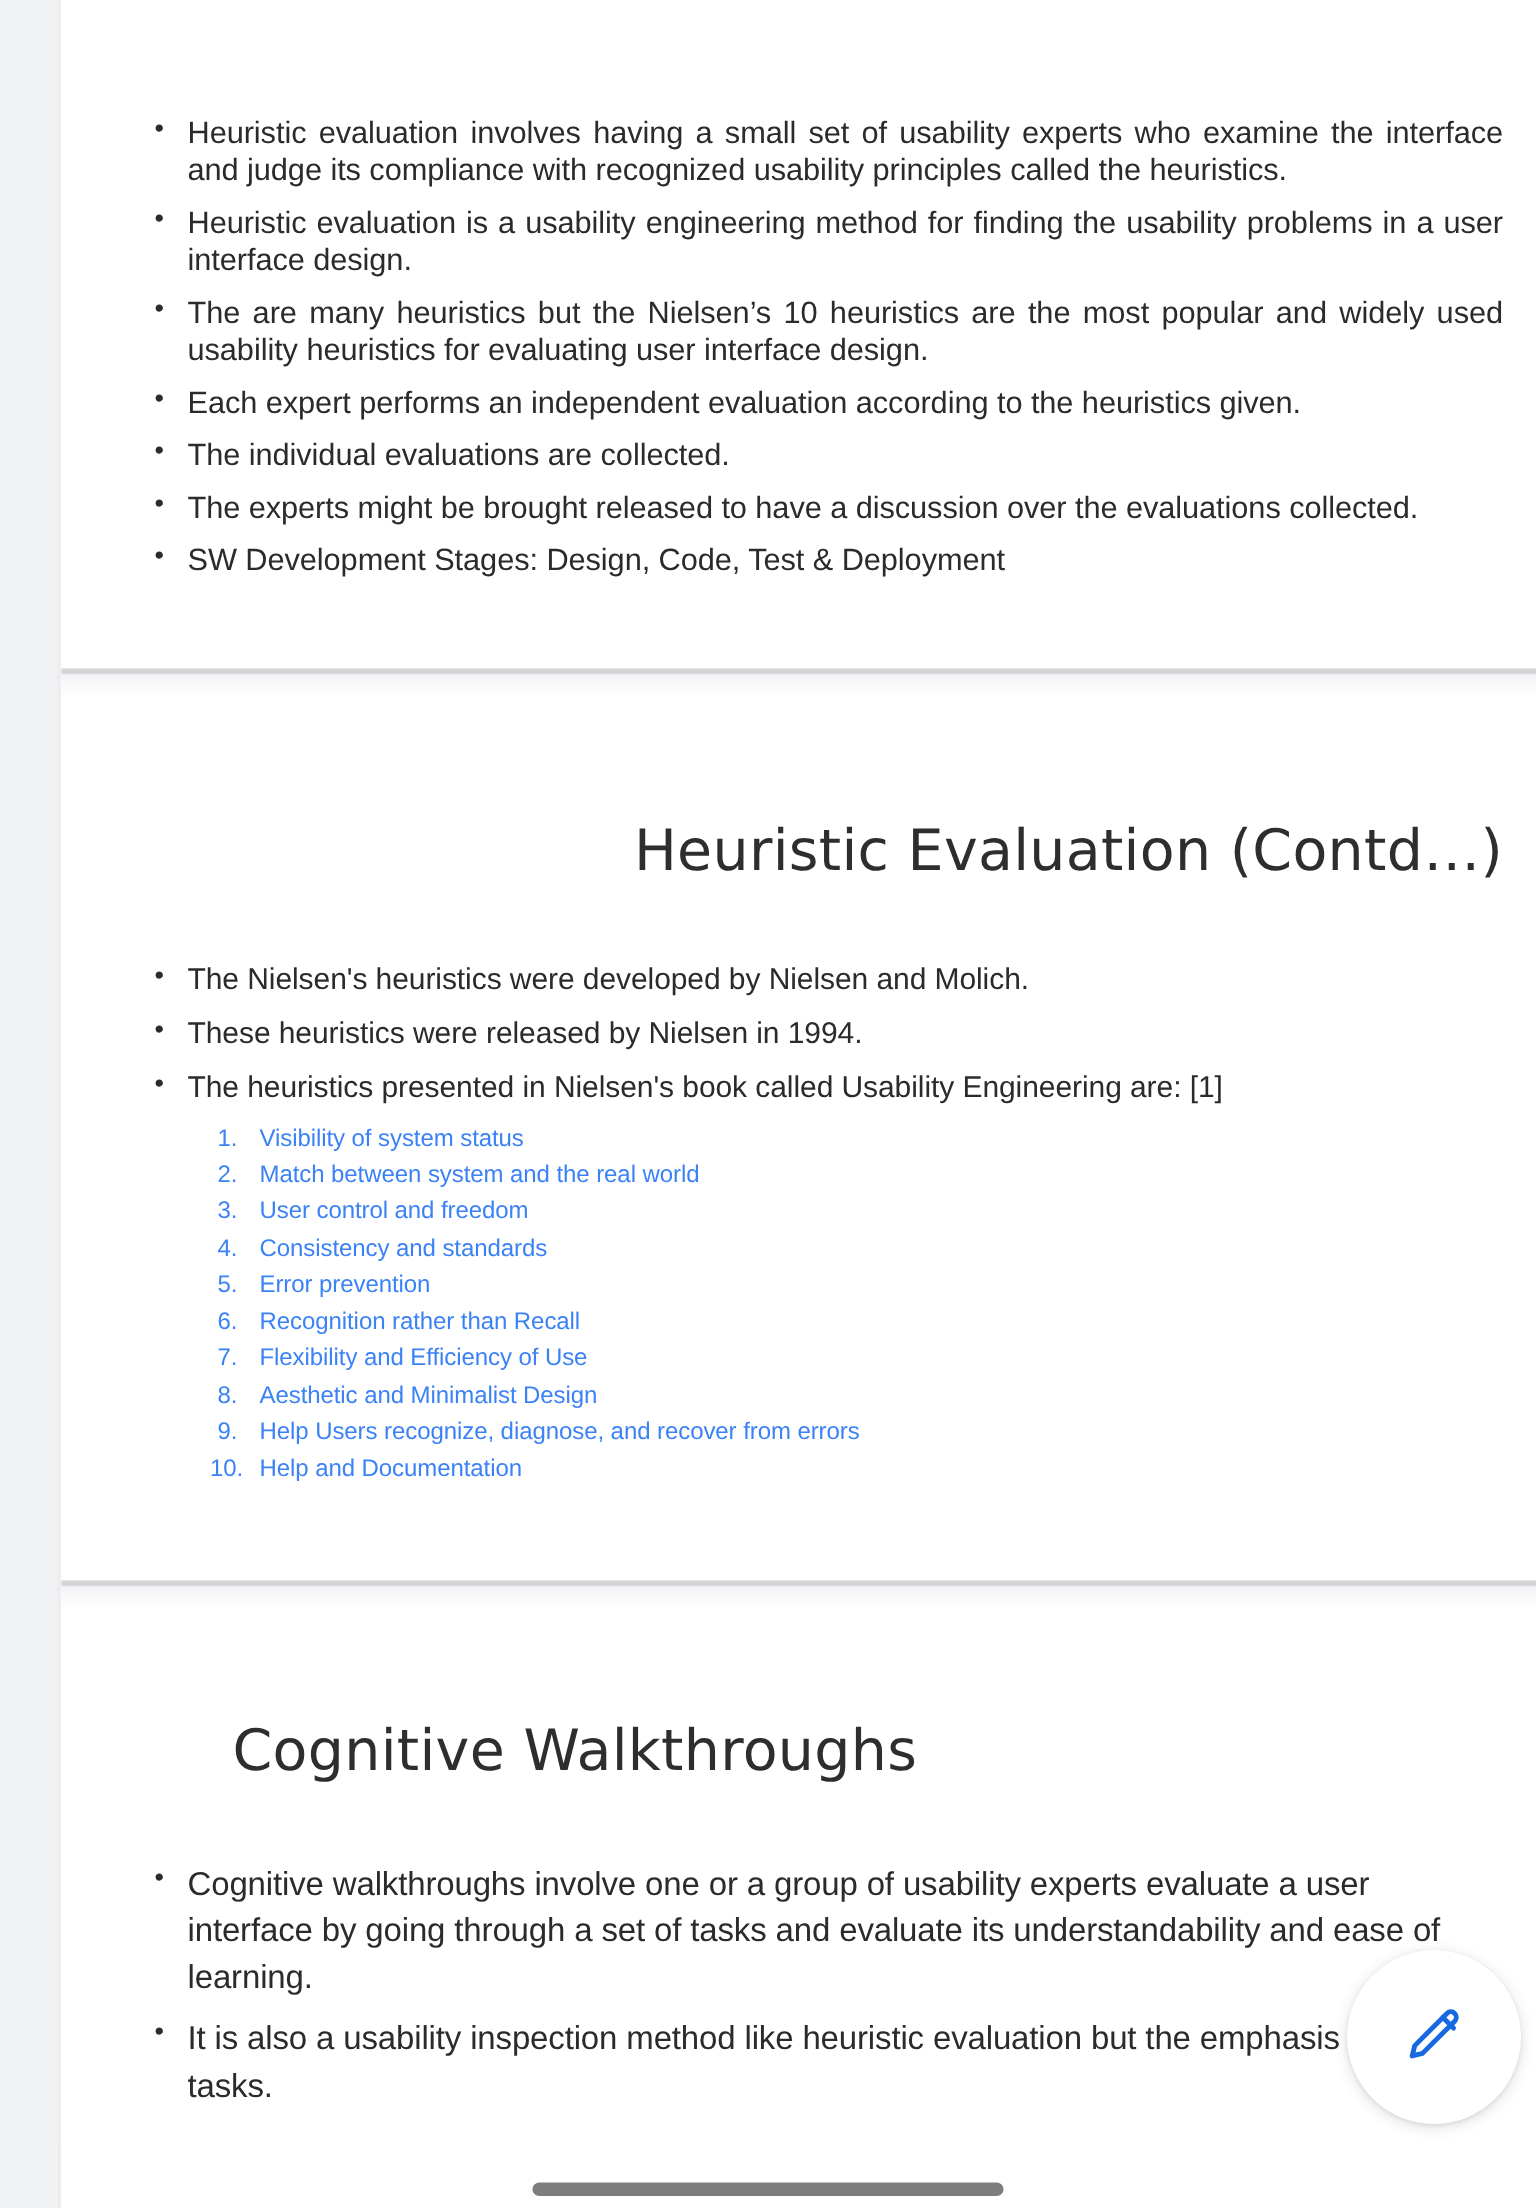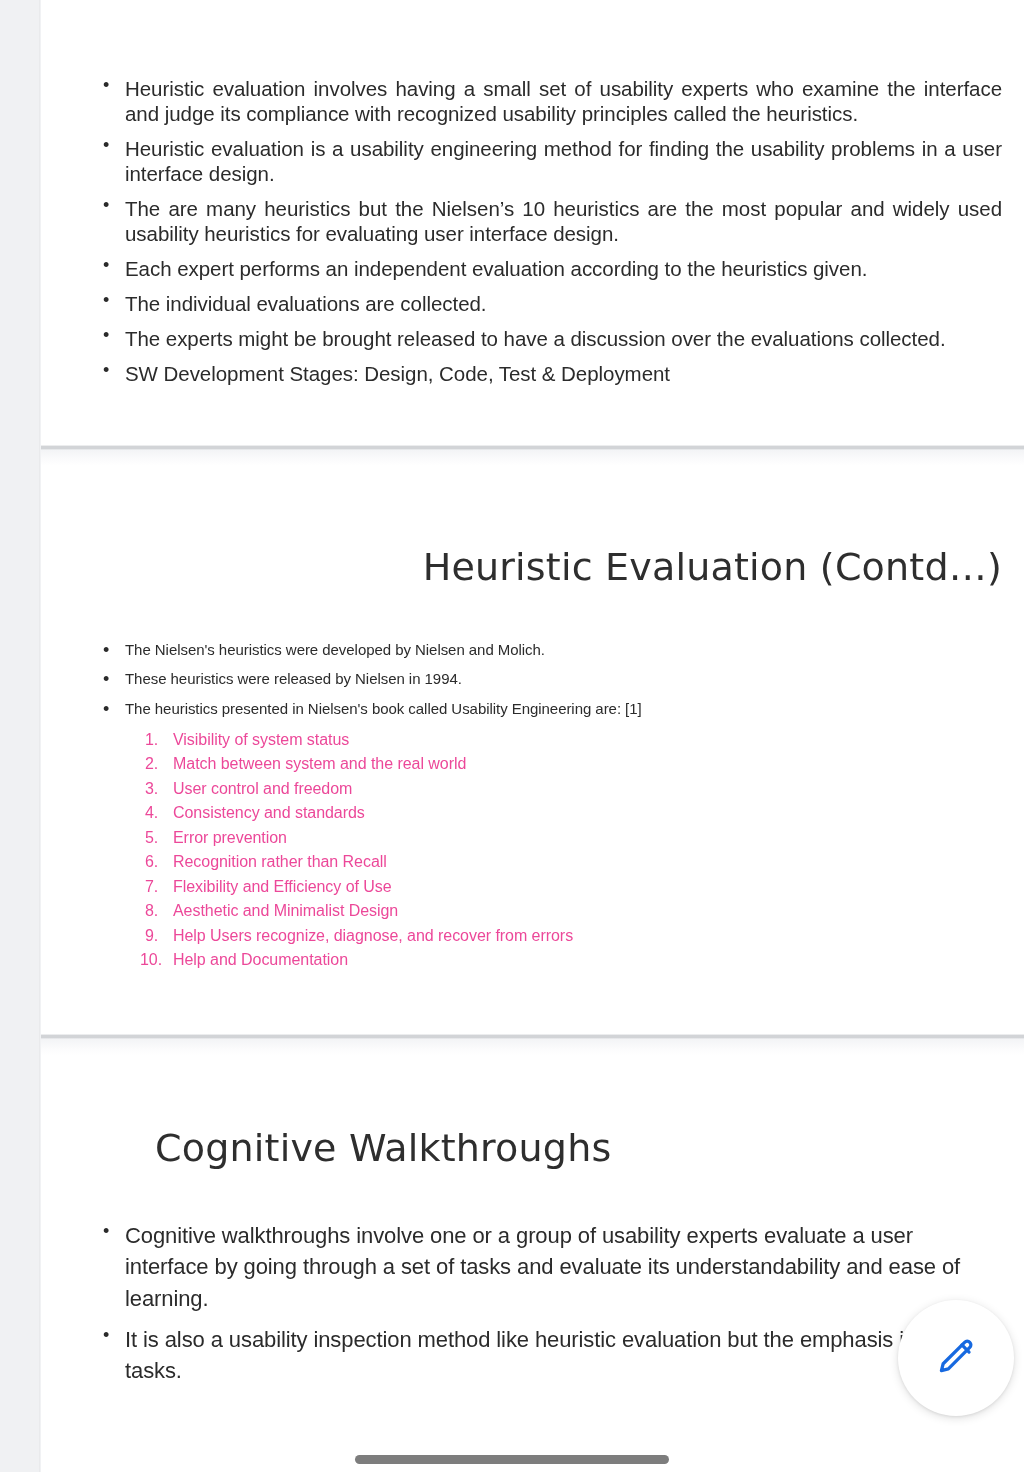--- a/index.html
+++ b/index.html
@@ -93,21 +93,21 @@
     font-size: 20.5px;
     line-height: 1.22;
     text-align: justify;
     margin-bottom: 13px;
     letter-spacing: -0.05px;
   }
   .p1-list > li.nojust { text-align: left; }
 
   
   .p2-list > li {
-    font-size: 15px;
+    font-size: 20px;
     line-height: 1.3;
     margin-bottom: 8px;
     letter-spacing: -0.05px;
   }
 
   
   .p3-list > li {
     font-size: 22px;
     line-height: 1.42;
     margin-bottom: 14px;
@@ -120,21 +120,21 @@
     list-style: none;
     margin: 4px 0 0 0;
     padding: 0 0 0 44px;
     counter-reset: heur;
   }
   ol.heuristics > li {
     position: relative;
     counter-increment: heur;
     font-size: 16px;
     line-height: 1.53;
-    color: #ec4899;
+    color: #3b82f6;
     padding-left: 28px;
     letter-spacing: -0.05px;
   }
   ol.heuristics > li::before {
     content: counter(heur) ".";
     position: absolute;
     left: 0;
     width: 24px;
     text-align: left;
   }

